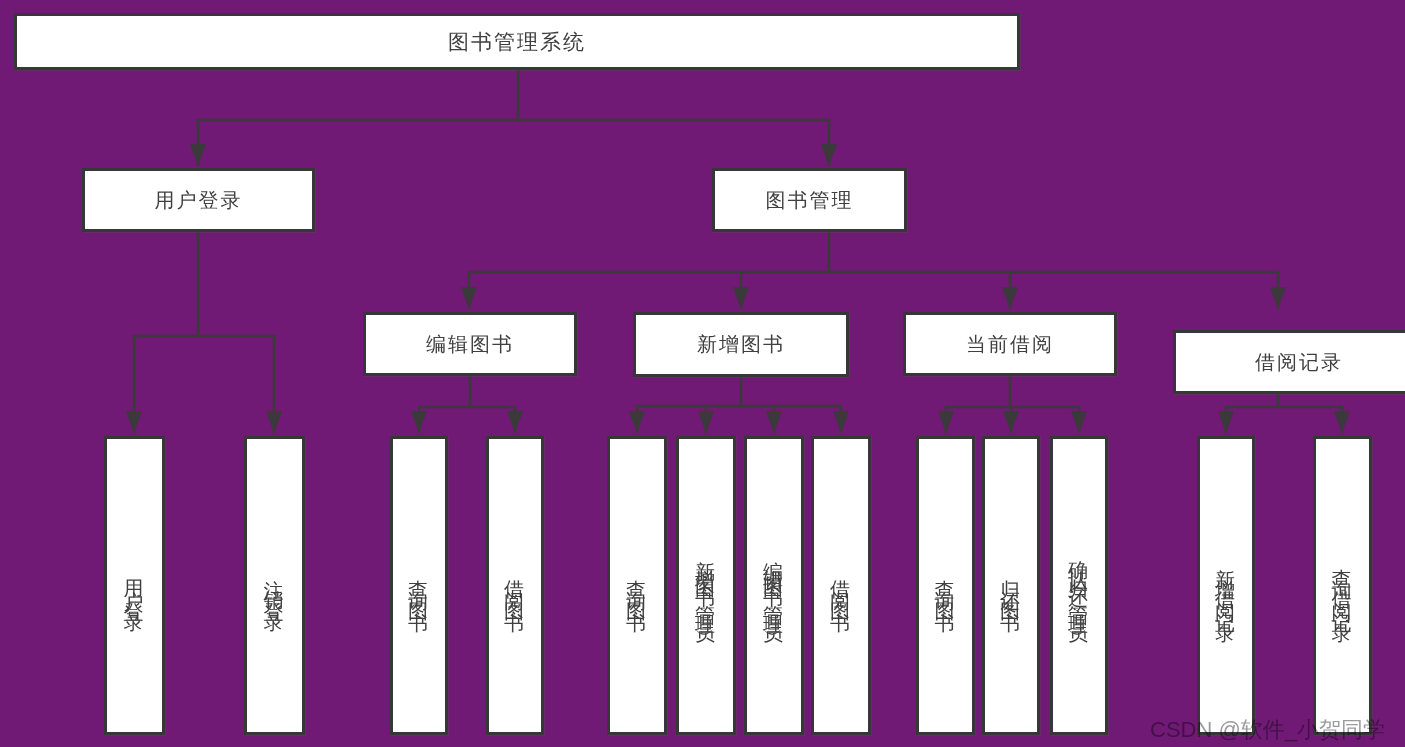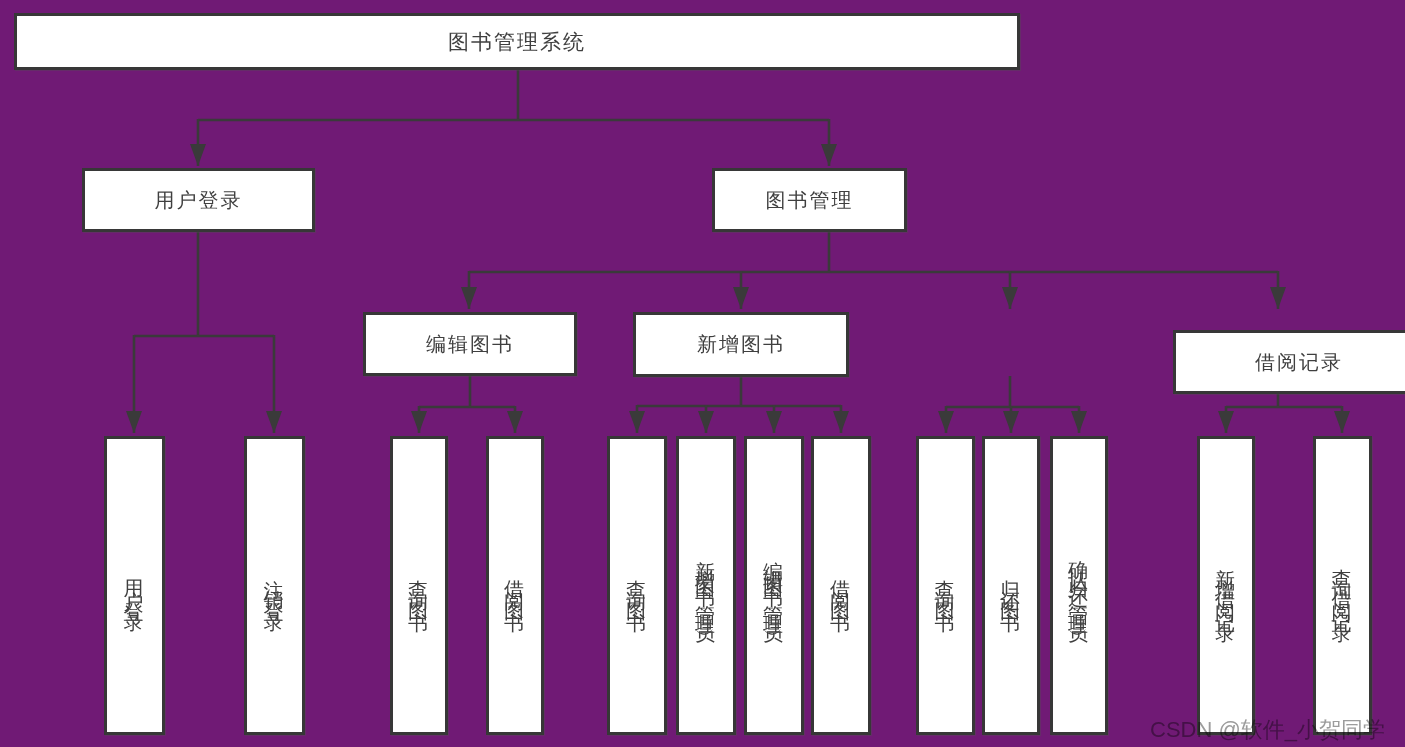--- a/index.html
+++ b/index.html
@@ -88,20 +88,21 @@
     </g>
   </svg>
 
   <div class="node root" style="left:14px;top:13px;width:1006px;height:57px">图书管理系统</div>
 
   <div class="node" style="left:82px;top:168px;width:233px;height:64px">用户登录</div>
   <div class="node" style="left:712px;top:168px;width:195px;height:64px">图书管理</div>
 
   <div class="node" style="left:363px;top:312px;width:214px;height:64px">编辑图书</div>
   <div class="node" style="left:633px;top:312px;width:216px;height:65px">新增图书</div>
+  <div class="node" style="left:903px;top:312px;width:214px;height:64px">当前借阅</div>
   <div class="node" style="left:1173px;top:330px;width:252px;height:64px">借阅记录</div>
 
   <div class="leaf" style="left:104px;top:436px;width:61px;height:299px">用户登录</div>
   <div class="leaf" style="left:244px;top:436px;width:61px;height:299px">注销登录</div>
 
   <div class="leaf" style="left:390px;top:436px;width:58px;height:299px">查询图书</div>
   <div class="leaf" style="left:486px;top:436px;width:58px;height:299px">借阅图书</div>
 
   <div class="leaf" style="left:607px;top:436px;width:60px;height:299px">查询图书</div>
   <div class="leaf" style="left:676px;top:436px;width:60px;height:299px;letter-spacing:9px">新增图书（管理员）</div>

